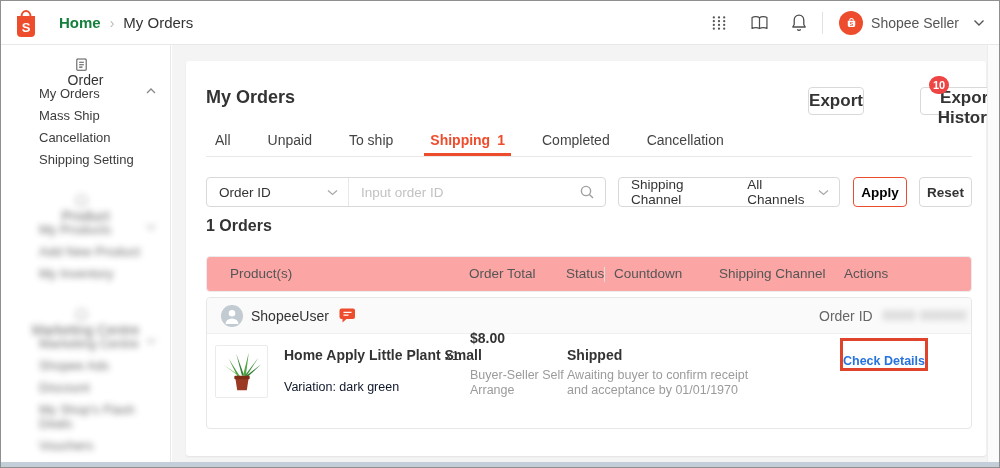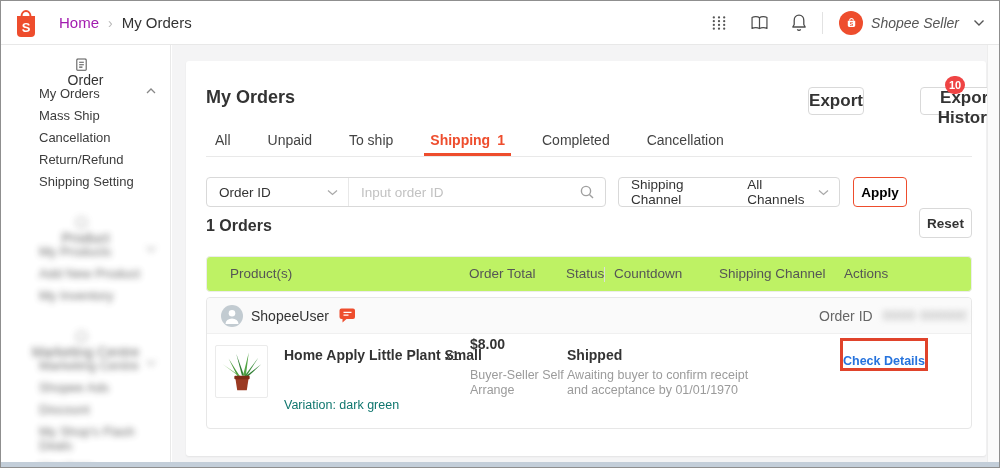--- a/index.html
+++ b/index.html
@@ -3,90 +3,90 @@
 <meta charset="utf-8">
 <style>
   * { margin:0; padding:0; box-sizing:border-box; }
   body { background:#ddd; font-family:"Liberation Sans", sans-serif; }
   .screen{position:relative;width:1000px;height:468px;background:#fff;border:1px solid #8f8f8f;overflow:hidden;color:#333;}
 
   
   .topbar{position:absolute;left:0;top:0;width:100%;height:44px;background:#fff;border-bottom:1px solid #e8e8e8;display:flex;align-items:center;z-index:6;}
   .logo{margin-left:10px;width:30px;height:32px;cursor:pointer;flex:0 0 auto;}
   .breadcrumb{display:flex;align-items:center;margin-left:18px;font-size:15px;}
-  .bc-home{color:#a21caf;cursor:pointer;}
+  .bc-home{color:#15803d;cursor:pointer;font-weight:bold;}
   .bc-sep{color:#b9b9b9;margin:0 9px;font-size:14px;}
   .bc-cur{color:#333;}
   .topbar-right{margin-left:auto;display:flex;align-items:center;padding-right:14px;}
   .tb-icon{display:flex;align-items:center;justify-content:center;width:26px;height:26px;cursor:pointer;}
   .tb-gap{width:14px;}
   .tb-divider{width:1px;height:22px;background:#e2e2e2;margin:0 16px 0 10px;}
   .acct-avatar{width:24px;height:24px;border-radius:50%;background:#ee4d2d;display:flex;align-items:center;justify-content:center;cursor:pointer;}
-  .acct-name{margin-left:8px;font-size:14px;color:#555;cursor:pointer;font-style:italic;}
+  .acct-name{margin-left:8px;font-size:14px;color:#555;cursor:pointer;}
   .acct-chev{margin-left:14px;display:flex;align-items:center;cursor:pointer;}
 
   
   .sidebar{position:absolute;left:0;top:44px;bottom:5px;width:170px;background:#fff;border-right:1px solid #e9e9e9;overflow:hidden;padding-top:12px;}
   .section-header{display:flex;align-items:center;height:26px;padding:0 14px;font-size:14px;color:#333;cursor:pointer;flex-direction:column;}
   .section-header .s-icon{width:16px;display:flex;margin-right:8px;}
   .section-header .s-chev{margin-left:auto;display:flex;}
   .side-item{font-size:13px;color:#3c3c3c;padding:4px 10px 4px 38px;line-height:14px;cursor:pointer;}
   .side-section{margin-bottom:22px;}
   .blurred{filter:blur(3px);opacity:.75;}
 
   
   .content{position:absolute;left:171px;top:44px;right:0;bottom:5px;background:#f4f4f5;}
   .scroll-track{position:absolute;right:0;top:0;bottom:0;width:12px;background:#fbfbfb;border-left:1px solid #ededed;}
   .panel{position:absolute;left:14px;top:16px;width:800px;height:395px;background:#fff;border-radius:3px;box-shadow:0 1px 2px rgba(0,0,0,.07);}
 
   .panel-title{position:absolute;left:20px;top:26px;font-size:18px;font-weight:bold;color:#333;}
   .btn{position:absolute;height:28px;background:#fff;border:1px solid #d9d9d9;border-radius:4px;font-family:inherit;font-size:17px;font-weight:bold;color:#333;cursor:pointer;}
   .btn-export{left:622px;top:26px;width:56px;}
   .btn-history{left:692px;top:26px;width:94px;margin-left:42px;}
-  .badge{position:absolute;left:759px;top:15px;min-width:18px;height:18px;border-radius:9px;background:#ef4444;color:#fff;font-size:11px;font-weight:bold;display:flex;align-items:center;justify-content:center;padding:0 4px;z-index:3;text-align:right;}
+  .badge{position:absolute;left:743px;top:15px;min-width:18px;height:18px;border-radius:9px;background:#ef4444;color:#fff;font-size:11px;font-weight:bold;display:flex;align-items:center;justify-content:center;padding:0 4px;z-index:3;text-align:right;}
 
   .tabs{position:absolute;left:20px;width:766px;top:63px;height:33px;border-bottom:1px solid #e9e9e9;display:flex;gap:37px;padding-left:9px;font-size:14px;}
   .tab{position:relative;color:#444;padding-top:8px;cursor:pointer;white-space:nowrap;}
   .tab.active{color:#ee4d2d;font-weight:bold;}
   .tab.active::after{content:"";position:absolute;left:-6px;right:-6px;bottom:0;height:3px;background:#ee4d2d;}
   .tab-count{margin-left:7px;}
 
   .combo{position:absolute;top:116px;height:30px;border:1px solid #d9d9d9;border-radius:4px;background:#fff;display:flex;align-items:center;font-size:13.5px;color:#333;}
   .combo1{left:20px;width:400px;}
   .combo1 .select{width:142px;height:100%;display:flex;align-items:center;justify-content:space-between;padding:0 10px 0 12px;border-right:1px solid #e8e8e8;cursor:pointer;}
   .combo1 input{flex:1;min-width:0;border:0;outline:0;background:transparent;padding:0 8px 0 12px;font-family:inherit;font-size:13.5px;color:#333;}
   .combo1 input::placeholder{color:#c2c2c2;}
   .combo1 .search-ic{margin-right:10px;display:flex;cursor:pointer;}
   .combo2{left:432px;width:222px;padding:0 10px 0 12px;cursor:pointer;}
   .combo2 .c2-value{margin-left:17px;}
   .combo2 .c2-chev{margin-left:auto;display:flex;}
   .fbtn{position:absolute;top:116px;height:30px;border-radius:4px;background:#fff;font-family:inherit;font-size:13.5px;font-weight:bold;cursor:pointer;}
   .btn-apply{left:667px;width:54px;border:1px solid #ee4d2d;color:#000000;}
-  .btn-reset{left:733px;width:53px;border:1px solid #d9d9d9;color:#333;margin-top:31px;}
+  .btn-reset{left:733px;width:53px;border:1px solid #d9d9d9;color:#333;}
 
   .orders-count{position:absolute;left:20px;top:156px;font-size:16px;font-weight:bold;color:#333;}
 
-  .thead{position:absolute;left:20px;top:195px;width:766px;height:36px;background:#bef264;border:1px solid #ececec;border-radius:4px;font-size:13.5px;color:#555;}
+  .thead{position:absolute;left:20px;top:195px;width:766px;height:36px;background:#fca5a5;border:1px solid #ececec;border-radius:4px;font-size:13.5px;color:#555;}
   .thead span{position:absolute;top:9px;}
   .th-product{left:23px;} .th-total{left:262px;} .th-status{left:359px;} .th-countdown{left:407px;} .th-channel{left:512px;} .th-actions{left:637px;}
   .th-div{position:absolute;left:397px;top:10px;width:1px;height:15px;background:#ddd;}
 
   .order-card{position:absolute;left:20px;top:236px;width:766px;height:132px;border:1px solid #e7e7e7;border-radius:4px;background:#fff;}
   .card-head{position:absolute;left:0;top:0;right:0;height:36px;background:#fafafa;border-bottom:1px solid #f0f0f0;border-radius:4px 4px 0 0;}
   .buyer-avatar{position:absolute;left:14px;top:7px;width:22px;height:22px;border-radius:50%;background:#c2cbd1;overflow:hidden;cursor:pointer;}
   .buyer-name{position:absolute;left:44px;top:10px;font-size:14px;color:#333;}
   .chat-ic{position:absolute;left:131px;top:9px;cursor:pointer;display:flex;}
   .oid-label{position:absolute;left:612px;top:10px;font-size:14px;color:#666;}
   .oid-value{position:absolute;left:676px;top:10px;width:84px;font-size:13px;color:#949494;filter:blur(3px);white-space:nowrap;overflow:hidden;letter-spacing:1px;}
 
   .pimg{position:absolute;left:8px;top:47px;width:53px;height:53px;border:1px solid #ebebeb;border-radius:2px;background:#fff;display:flex;align-items:center;justify-content:center;}
   .pname{position:absolute;left:77px;top:49px;font-size:14px;font-weight:bold;color:#333;white-space:nowrap;}
-  .pvar{position:absolute;left:77px;top:100px;font-size:12.5px;color:#0f766e;}
+  .pvar{position:absolute;left:77px;top:82px;font-size:12.5px;color:#0f172a;}
   .qty{position:absolute;left:238px;top:50px;font-size:13.5px;color:#333;}
-  .total{position:absolute;left:263px;top:38px;font-size:14px;font-weight:bold;color:#333;}
+  .total{position:absolute;left:263px;top:32px;font-size:14px;font-weight:bold;color:#333;}
   .method{position:absolute;left:263px;top:70px;width:110px;font-size:12.5px;color:#9b9b9b;line-height:15px;}
   .status{position:absolute;left:360px;top:49px;font-size:14px;font-weight:bold;color:#333;}
   .note{position:absolute;left:360px;top:70px;width:205px;font-size:12.5px;color:#9b9b9b;line-height:15px;}
   .annotation{position:absolute;left:633px;top:40px;width:88px;height:33px;border:3px solid #e0432b;display:flex;align-items:flex-end;justify-content:center;}
   .check-link{font-size:12.5px;font-weight:bold;color:#2673dd;cursor:pointer;white-space:nowrap;}
 
   .bottom-strip{position:absolute;left:0;right:0;bottom:0;height:5px;background:#c3ced9;}
 </style>
 </head>
 <body>
@@ -166,21 +166,20 @@
         <span>Order</span>
         <span class="s-chev">
           <svg width="10" height="6" viewBox="0 0 10 6">
               <polyline points="1,5 5,1 9,5" fill="none" stroke="#888" stroke-width="1.3"></polyline>
             </svg>
         </span>
       </div>
       <div class="side-item">My Orders</div>
       <div class="side-item">Mass Ship</div>
       <div class="side-item">Cancellation</div>
-      <div class="side-item">Return/Refund</div>
       <div class="side-item">Shipping Setting</div>
     </div>
 
     <div class="side-section blurred">
       <div class="section-header">
         <span class="s-icon">
           <svg width="15" height="15" viewBox="0 0 16 16" fill="none" stroke="#777" stroke-width="1.1">
               <circle cx="8" cy="8" r="5.5"></circle>
             </svg>
         </span>

